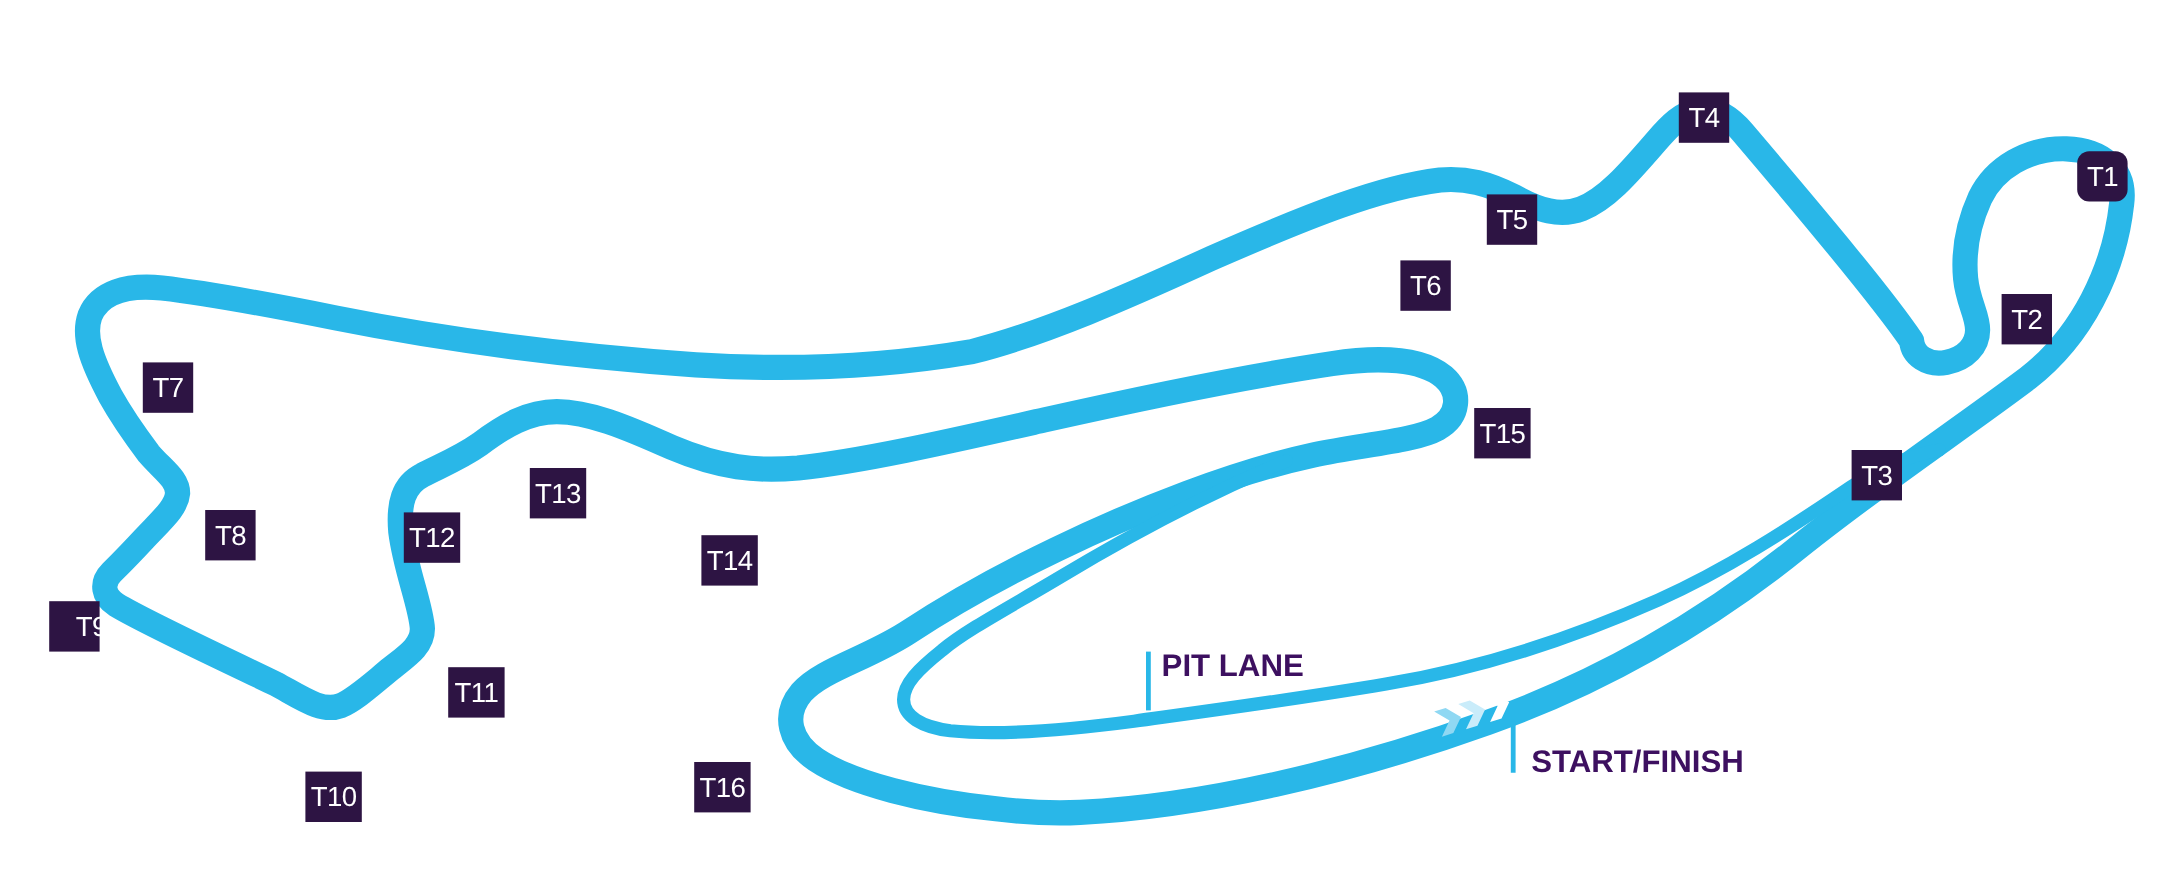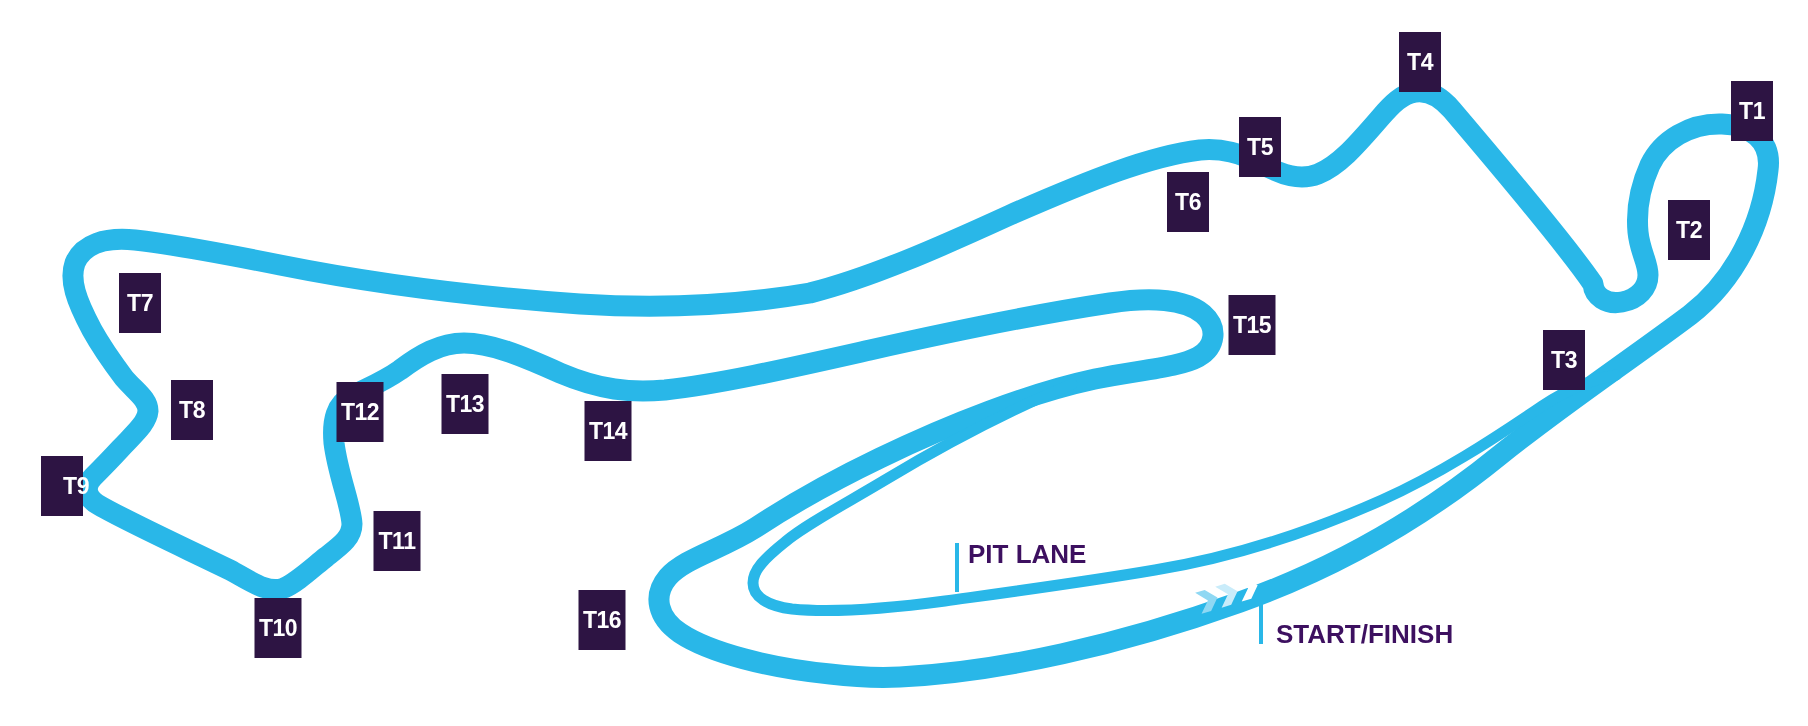--- a/index.html
+++ b/index.html
@@ -3,28 +3,29 @@
 <meta charset="utf-8">
 <style>
   html,body{margin:0;padding:0;background:#ffffff;}
   body{width:1808px;height:726px;position:relative;overflow:hidden;
        font-family:"Liberation Sans", sans-serif;}
   #stage{position:absolute;inset:0;}
   svg{position:absolute;left:0;top:0;}
   .turn-marker{
     position:absolute;
     transform:translate(-50%,-50%);
-    width:42px;height:60px;
+    width:42px;height:42px;
     background:var(--box-color,#2d1443);
     color:#ffffff;
-    font-weight:bold;
+    font-weight:normal;
     font-size:23px;
     letter-spacing:-0.5px;
     display:flex;align-items:center;justify-content:center;
     box-sizing:border-box;
+    margin-top:36px;
   }
   .turn-marker.wide{width:47px;}
   .map-label{
     font-weight:bold;
     font-size:26px;
     letter-spacing:0px;
     fill:var(--label-color,#3d1060);
   }
 </style>
 </head>
@@ -105,31 +106,31 @@
       <path fill="#c9ecfa" transform="translate(21,0)" d="M-8,-11 L2,-11 L12,0 L2,11 L-8,11 L2,0 Z"></path>
       <path fill="#ffffff" transform="translate(42,0)" d="M-8,-11 L2,-11 L12,0 L2,11 L-8,11 L2,0 Z"></path>
     </g>
 
     <text class="map-label" x="968" y="563">PIT LANE</text>
 
     <text class="map-label" x="1276" y="643">START/FINISH</text>
   </svg>
 
   <div id="markers">
-      <div class="turn-marker" style="left: 1752px; top: 111px;">T1</div>
+      <div class="turn-marker" style="left: 1752px; top: 111px; border-radius: 10px;">T1</div>
       <div class="turn-marker" style="left: 1689px; top: 230px;">T2</div>
       <div class="turn-marker" style="left: 1564px; top: 360px;">T3</div>
       <div class="turn-marker" style="left: 1420px; top: 62px;">T4</div>
       <div class="turn-marker" style="left: 1260px; top: 147px;">T5</div>
       <div class="turn-marker" style="left: 1188px; top: 202px; text-align: right;">T6</div>
-      <div class="turn-marker" style="left: 140px; top: 303px;">T7</div>
+      <div class="turn-marker" style="left: 140px; top: 287px;">T7</div>
       <div class="turn-marker" style="left: 192px; top: 410px;">T8</div>
       <div class="turn-marker" style="left: 62px; top: 486px; padding-left: 28px;">T9</div>
       <div class="turn-marker wide" style="left: 278px; top: 628px;">T10</div>
       <div class="turn-marker wide" style="left: 397px; top: 541px;">T11</div>
       <div class="turn-marker wide" style="left: 360px; top: 412px;">T12</div>
-      <div class="turn-marker wide" style="left: 465px; top: 404px;">T13</div>
+      <div class="turn-marker wide" style="left: 465px; top: 375px;">T13</div>
       <div class="turn-marker wide" style="left: 608px; top: 431px;">T14</div>
       <div class="turn-marker wide" style="left: 1252px; top: 325px;">T15</div>
       <div class="turn-marker wide" style="left: 602px; top: 620px;">T16</div>
     </div>
 
 </div>
 
 </body></html>

